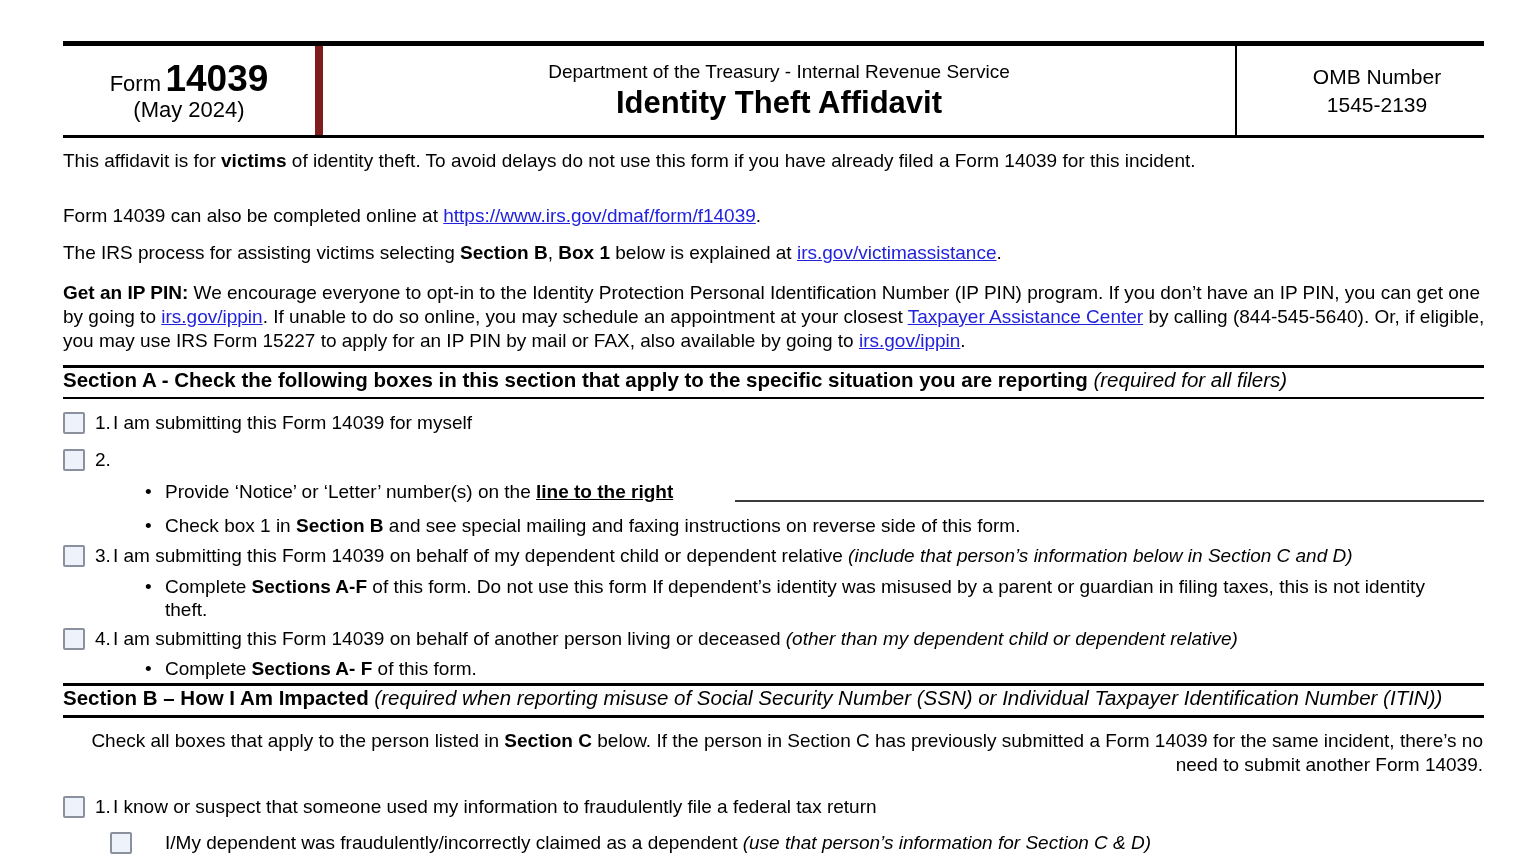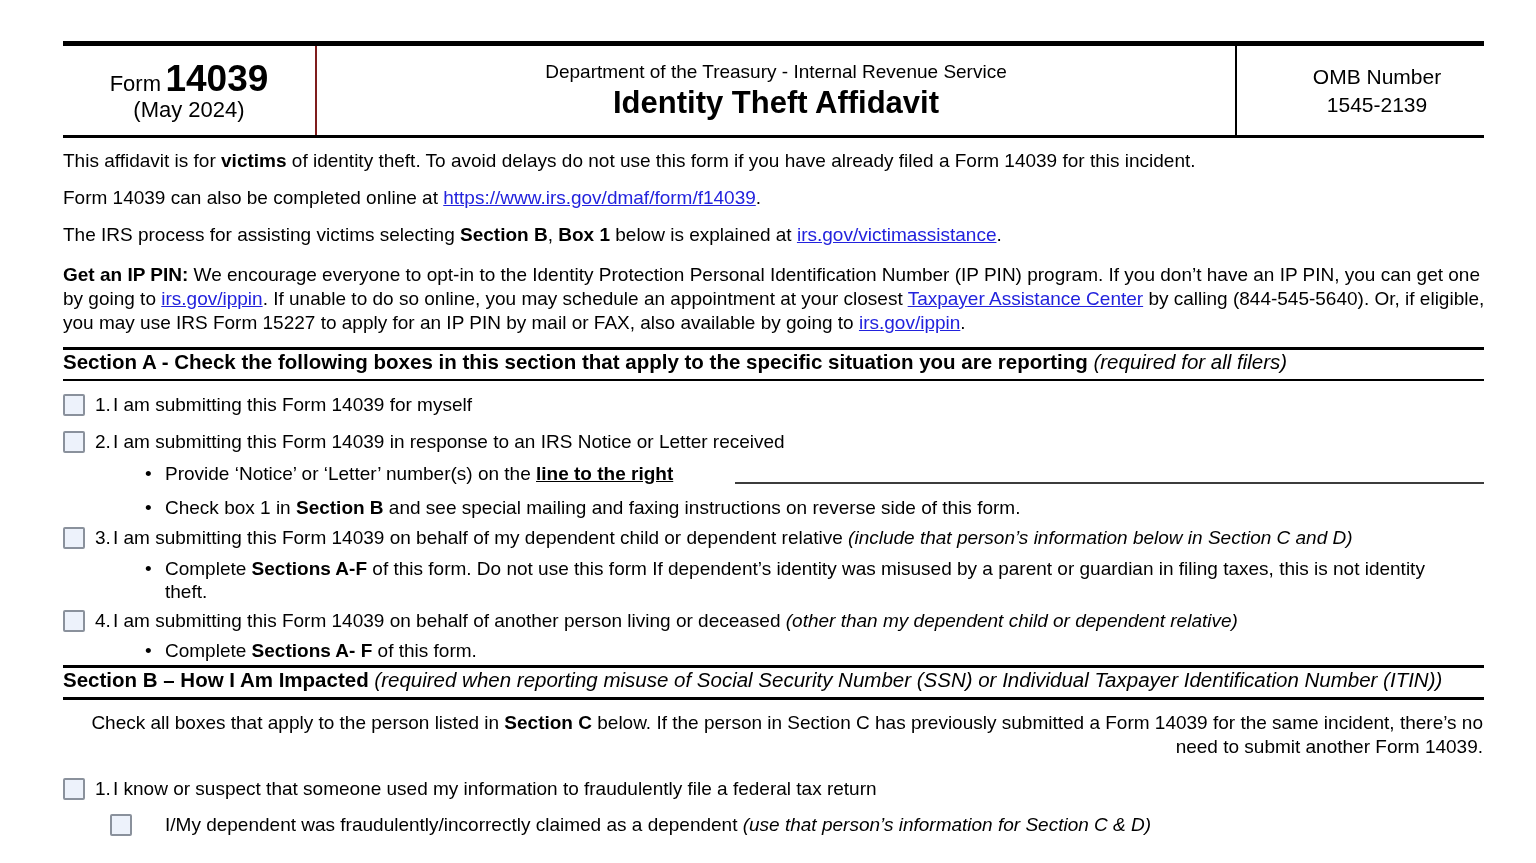--- a/index.html
+++ b/index.html
@@ -4,33 +4,33 @@
 <style>
   html,body{margin:0;padding:0;background:#fff;}
   body{font-family:"Liberation Sans",sans-serif;color:#000;}
   .page{position:relative;width:1484px;height:863px;background:#fff;overflow:hidden;}
   .content{margin-left:63px;width:1454px;}
 
   
   .form-header{display:flex;margin-top:41px;border-top:5px solid #000;border-bottom:3px solid #000;height:89px;}
   .hcell{display:flex;flex-direction:column;justify-content:center;align-items:center;text-align:center;}
   .hcell.left{width:252px;}
-  .hcell.center{flex:1;border-left:2px solid #7f1d1d;border-right:2px solid #000;}
+  .hcell.center{flex:1;border-left:8px solid #7f1d1d;border-right:2px solid #000;}
   .hcell.right{width:280px;}
   .form-word{font-size:22px;}
   .form-num{font-size:37px;font-weight:bold;}
   .form-rev{font-size:22px;margin-top:-3px;}
   .dept{font-size:19px;}
   .doc-title{font-size:31px;font-weight:bold;margin-top:2px;}
   .omb{font-size:21px;line-height:1.3;}
 
   
   .para{font-size:19px;line-height:24px;margin:0;}
   .p1{margin-top:11px;}
-  .p2{margin-top:13px;}
+  .p2{margin-top:31px;}
   .p3{margin-top:13px;}
   .p4{margin-top:16px;max-width:1440px;}
 
   .b{font-weight:bold;}
   .i{font-style:italic;}
   .u{text-decoration:underline;}
   a.link{color:var(--link-color,#2222dd);text-decoration:underline;cursor:pointer;}
 
   
   .sec-heading{font-size:20.5px;margin-top:12px;border-top:3px solid #000;padding:0 0 5px;}
@@ -89,21 +89,20 @@
 
     <div class="row mt12">
       <span class="checkbox"></span>
       <span class="num">1.</span>
       <span class="txt"><span>I am submitting this Form 14039 for myself</span></span>
     </div>
 
     <div class="row mt14">
       <span class="checkbox"></span>
       <span class="num">2.</span>
-      <span class="txt"><span>I am submitting this Form 14039 in response to an IRS Notice or Letter received</span></span>
     </div>
 
     <div class="row bullet mt9">
       <span class="bchar">•</span>
       <span class="txt"><span>Provide ‘Notice’ or ‘Letter’ number(s) on the </span><span class="b u">line to the right</span></span>
       <span class="write-line"></span>
     </div>
 
     <div class="row bullet mt11">
       <span class="bchar">•</span>

